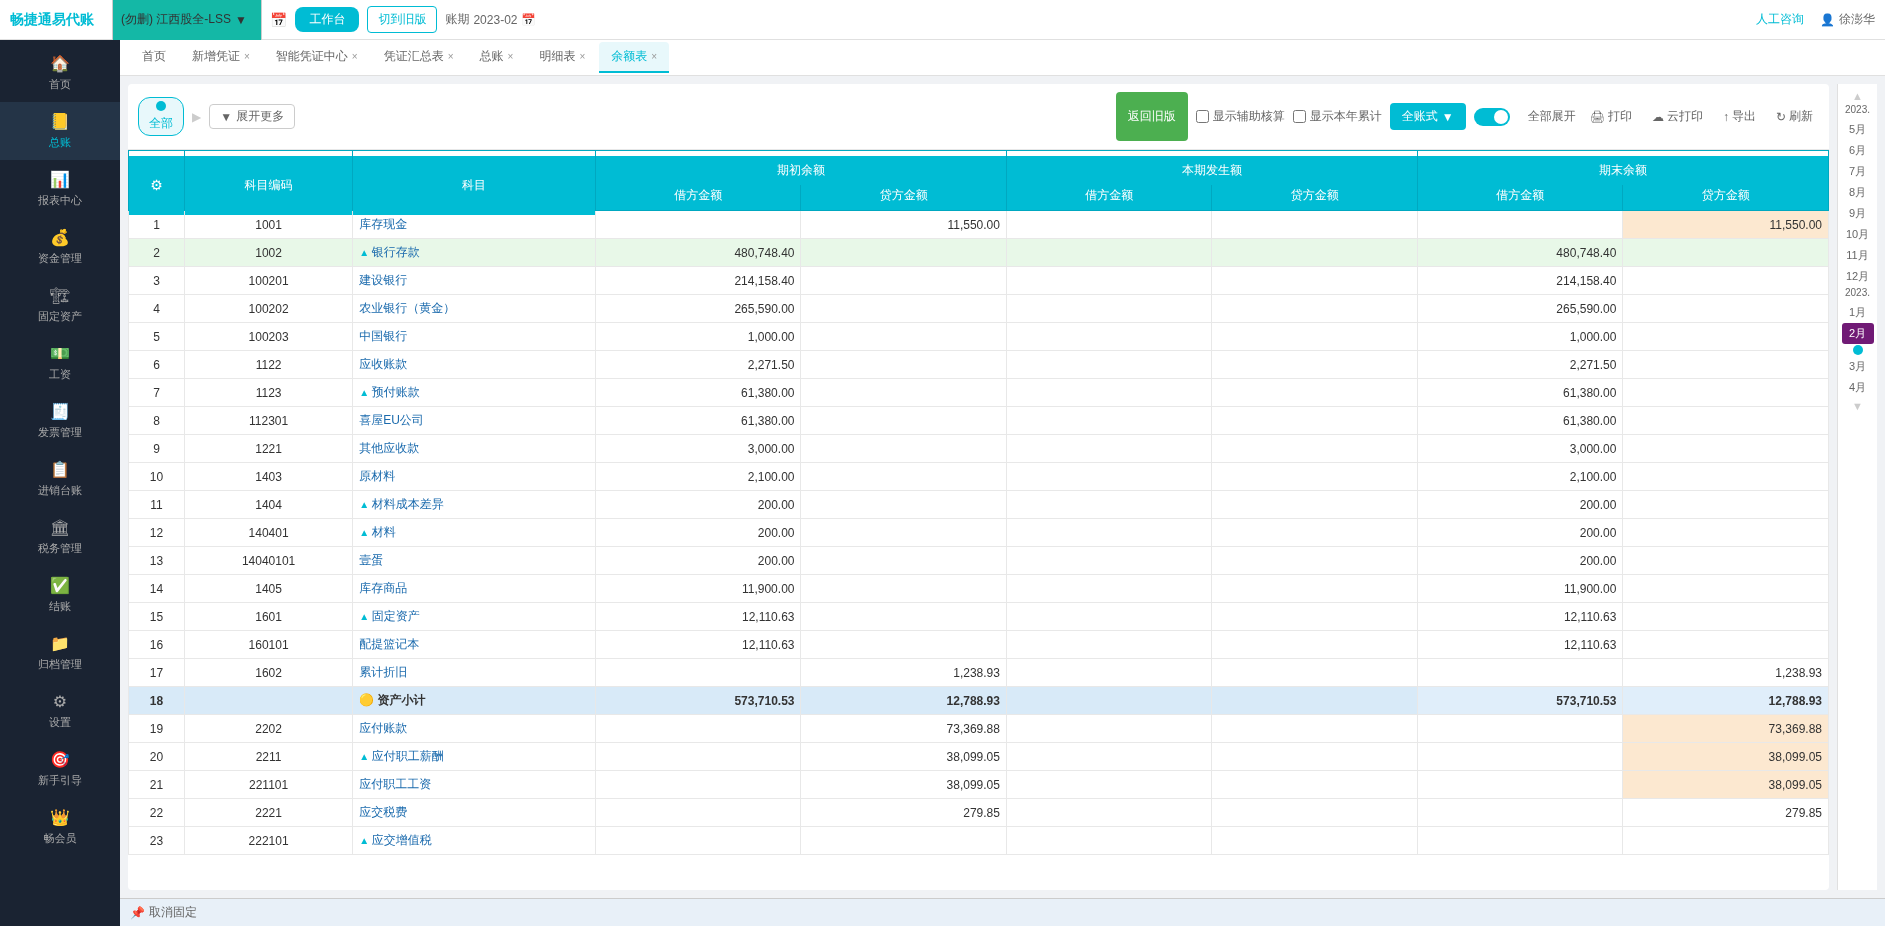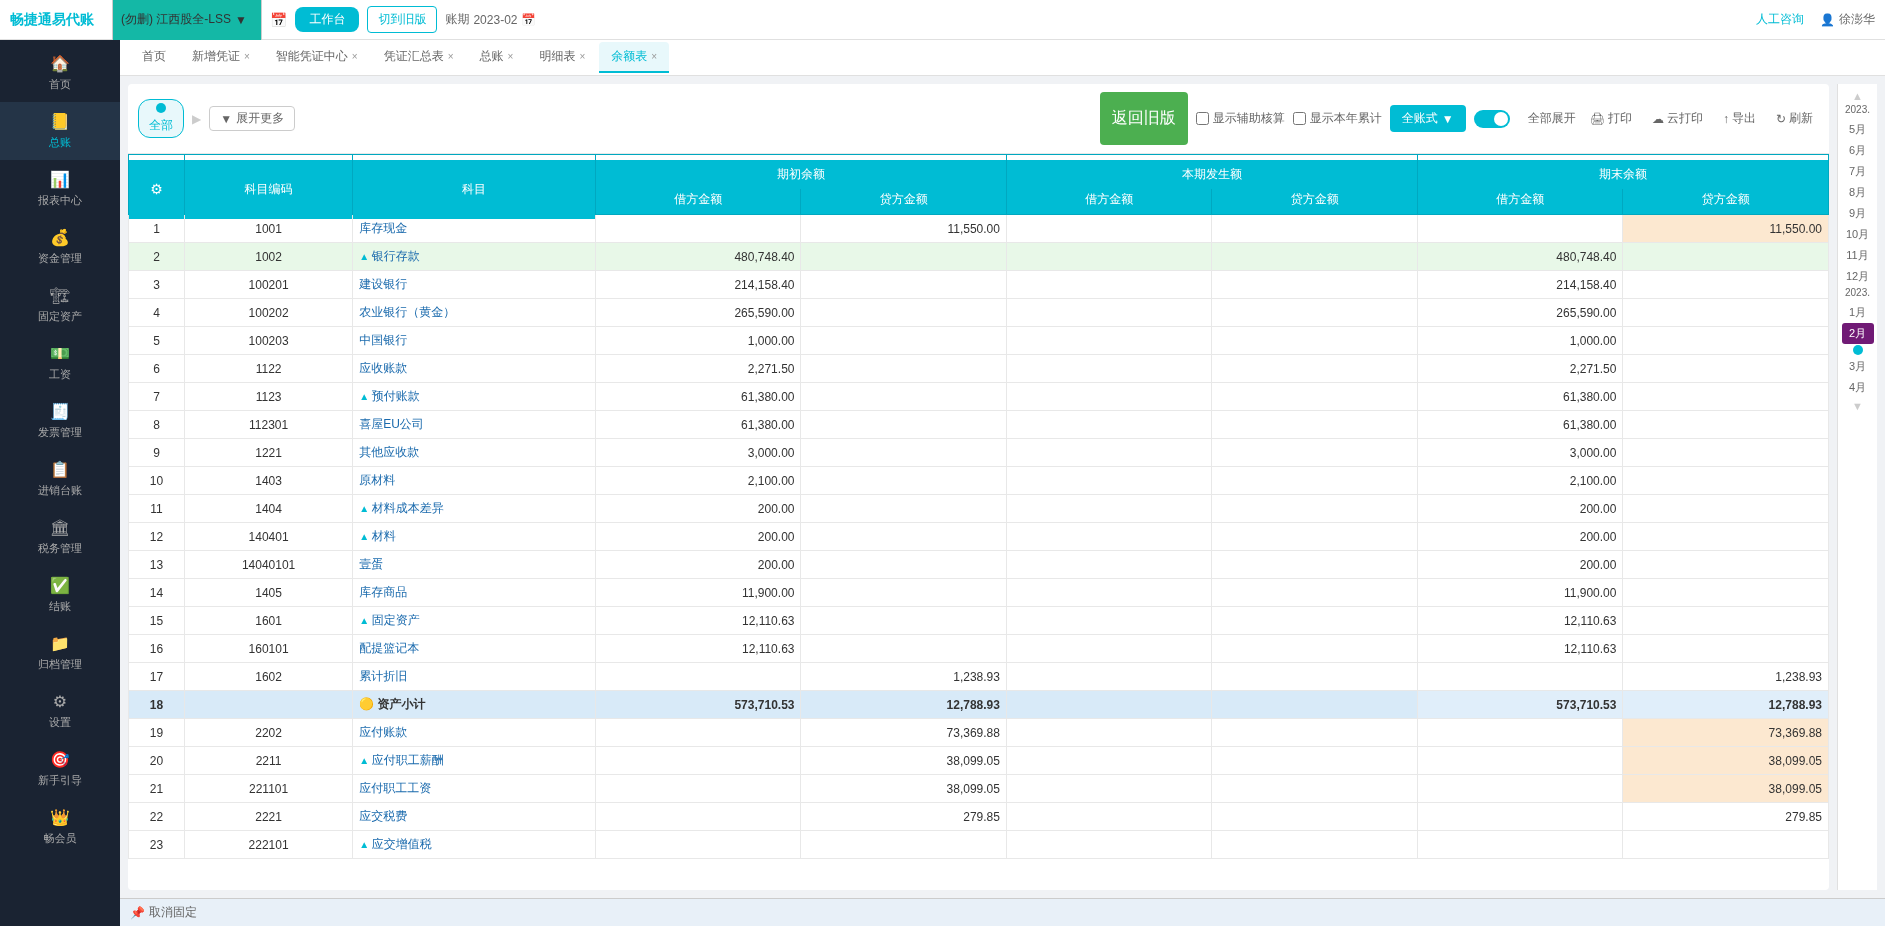--- a/index.html
+++ b/index.html
@@ -38,21 +38,21 @@
 
     
     .main-panel { flex: 1; background: #fff; border-radius: 4px; display: flex; flex-direction: column; overflow: hidden; }
 
     
     .toolbar { padding: 8px 10px; display: flex; align-items: center; gap: 8px; border-bottom: 1px solid #e8e8e8; }
     .filter-btn { display: flex; align-items: center; gap: 4px; border: 1px solid #ccc; border-radius: 12px; padding: 3px 10px; cursor: pointer; font-size: 12px; background: #fff; flex-direction: column; }
     .filter-active { background: #e8f8fb; border-color: #00bcd4; color: #00bcd4; }
     .expand-btn { display: flex; align-items: center; gap: 4px; color: #666; cursor: pointer; font-size: 12px; border: 1px solid #ccc; border-radius: 4px; padding: 3px 10px; background: #fff; }
     .toolbar-right { margin-left: auto; display: flex; align-items: center; gap: 8px; }
-    .btn-return { background: #4caf50; color: #fff; border: none; border-radius: 4px; padding: 16px 12px; cursor: pointer; font-size: 16px; }
+    .btn-return { background: #4caf50; color: #fff; border: none; border-radius: 4px; padding: 16px 12px; cursor: pointer; font-size: 12px; }
     .checkbox-item { display: flex; align-items: center; gap: 4px; font-size: 12px; color: #666; cursor: pointer; }
     .btn-format { background: #00bcd4; color: #fff; border: none; border-radius: 4px; padding: 5px 12px; cursor: pointer; font-size: 12px; display: flex; align-items: center; gap: 4px; }
     .toggle-wrap { display: flex; align-items: center; gap: 18px; font-size: 12px; color: #666; }
     .toggle { width: 36px; height: 18px; background: #00bcd4; border-radius: 9px; position: relative; cursor: pointer; }
     .toggle-knob { width: 14px; height: 14px; background: #fff; border-radius: 50%; position: absolute; top: 2px; right: 2px; }
     .btn-icon { display: flex; align-items: center; gap: 3px; cursor: pointer; color: #666; font-size: 12px; padding: 3px 6px; }
 
     
     .table-wrap { flex: 1; overflow-y: auto; overflow-x: hidden; }
     table { width: 100%; border-collapse: collapse; font-size: 12px; }

